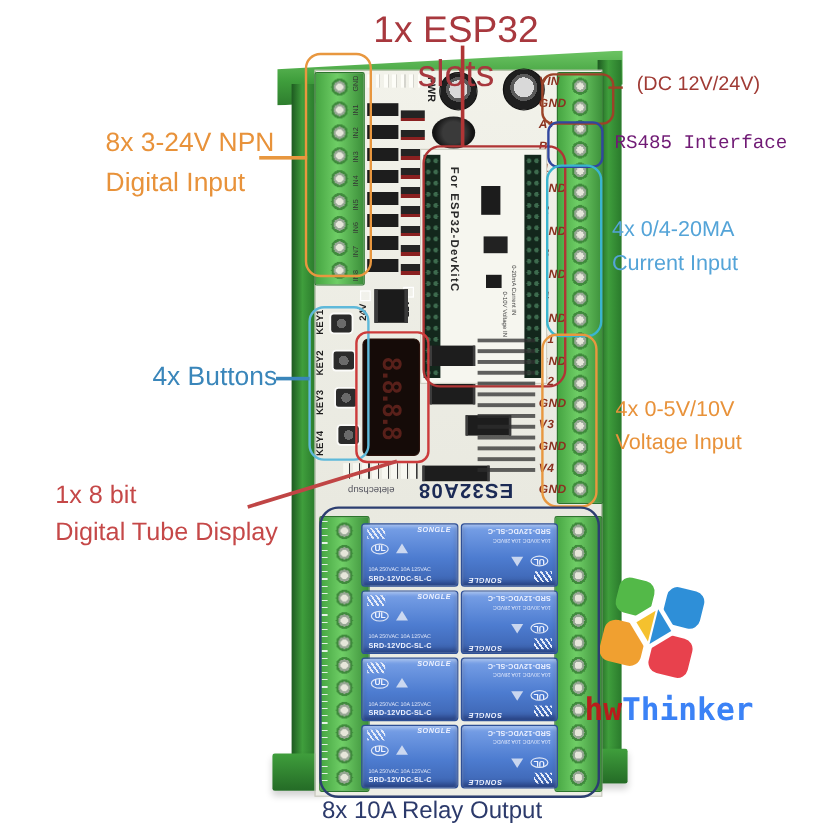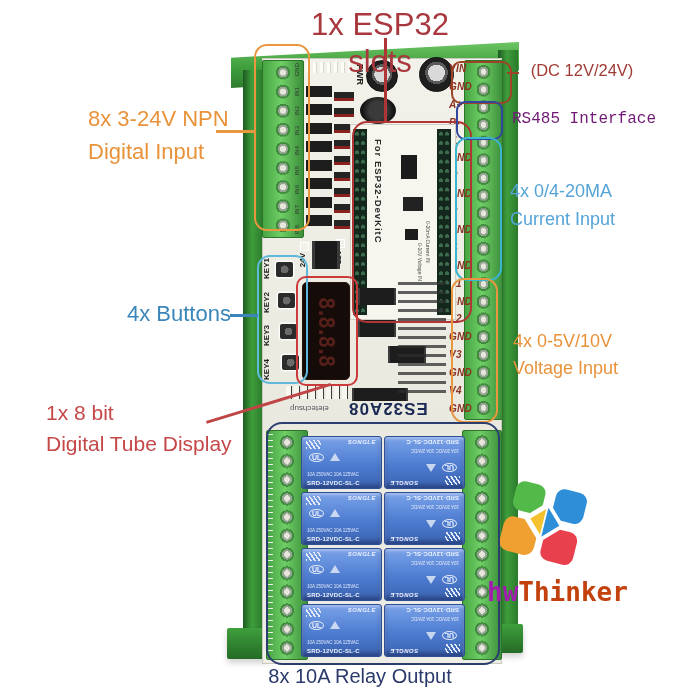--- a/index.html
+++ b/index.html
@@ -151,21 +151,21 @@
   .ann-power{left:512px;top:60px;width:140px;text-align:center;font-size:16.5px;color:#a03b35;line-height:21px;}
   .ann-rs485{left:512px;top:110px;font-size:16px;color:#701a75;font-family:Liberation Mono, monospace;}
   .ann-current{left:510px;top:177px;font-size:18px;color:#54a4d8;line-height:28px;}
   .ann-voltage{left:513px;top:328px;font-size:18px;color:#e8923a;line-height:27px;}
   .ann-relay{left:248px;top:664px;width:224px;text-align:center;font-size:20px;color:#2c3a6b;}
 
   
   .logo-mark{left:500px;top:478px;}
   .logo-text{left:487px;top:577px;font-family:"DejaVu Sans Mono",monospace;
     font-size:26px;font-weight:bold;letter-spacing:0px;}
-  .logo-hw{color:#a21caf;margin-top:44px;} .logo-thinker{color:#c2410c;}
+  .logo-hw{color:#b91c1c;margin-top:44px;} .logo-thinker{color:#3b82f6;}
 </style>
 </head>
 <body>
 
 <div class="scene">
 
   <div class="abs din-top"></div>
   <div class="abs din-rail rail-l"></div>
   <div class="abs din-rail rail-r"></div>
   <div class="abs din-foot foot-l"></div>

